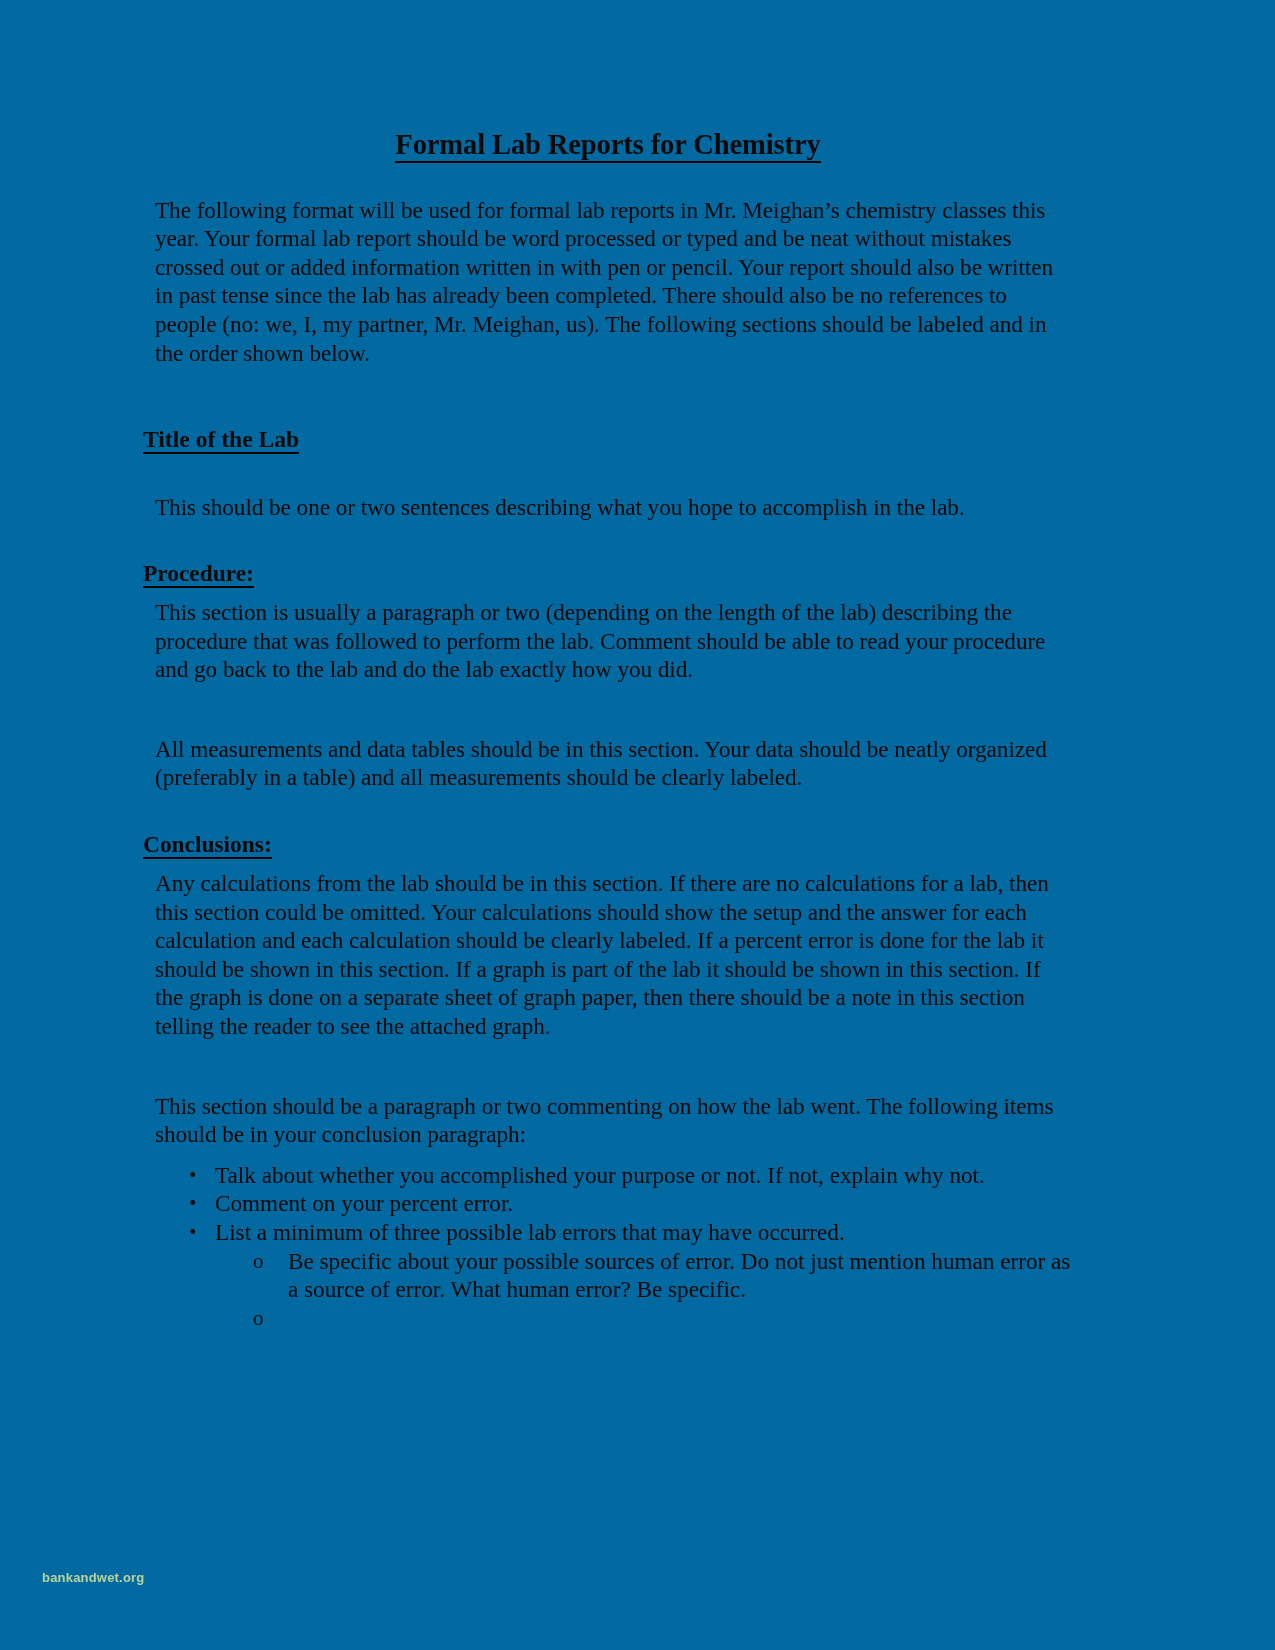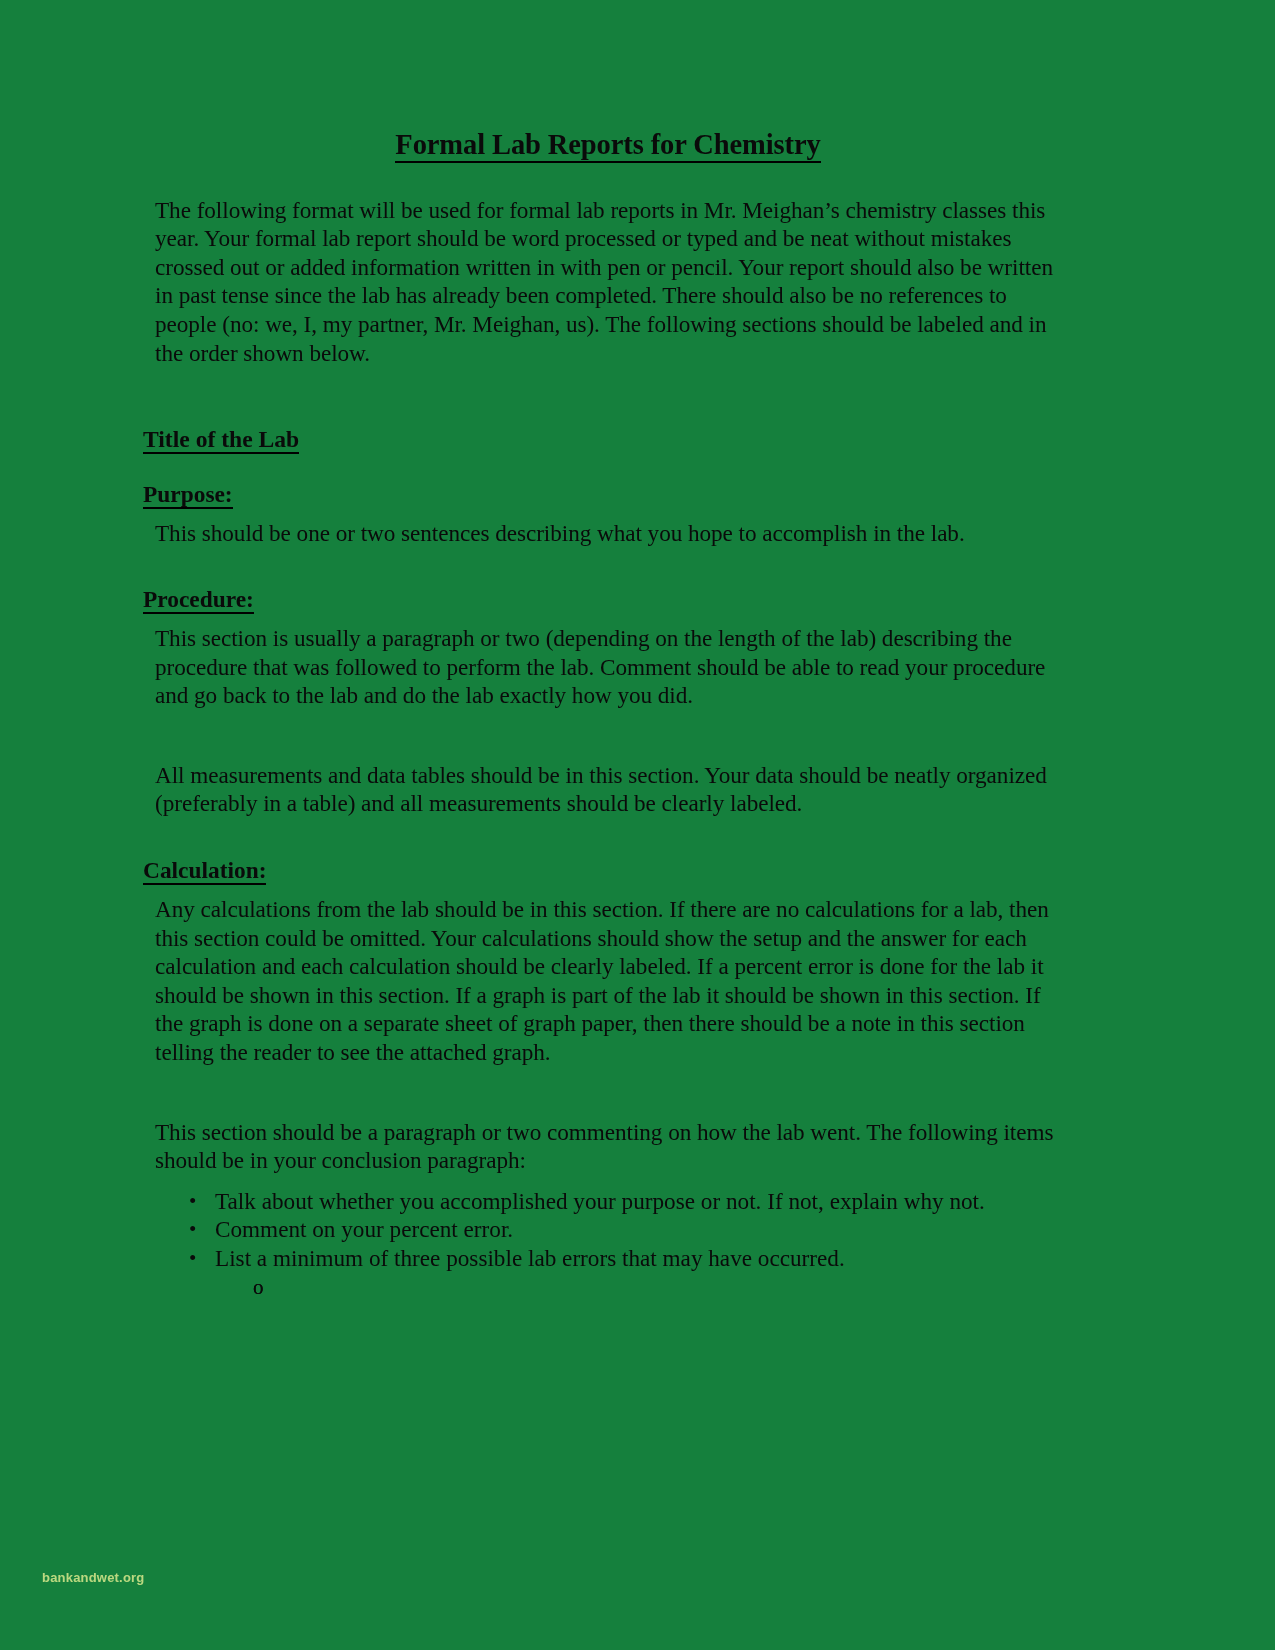--- a/index.html
+++ b/index.html
@@ -5,21 +5,21 @@
 <style>
   html, body {
     margin: 0;
     padding: 0;
     background: #ffffff;
   }
   .page {
     position: relative;
     width: 1275px;
     height: 1650px;
-    background: #15803d;
+    background: #0369a1;
     box-sizing: border-box;
     overflow: hidden;
     font-family: "Liberation Serif", "DejaVu Serif", serif;
     color: #0a0a0a;
   }
   .content {
     position: absolute;
     left: 143px;
     top: 128px;
     width: 930px;
@@ -141,35 +141,34 @@
     <h1 class="doc-title"><span class="u">Formal Lab Reports for Chemistry</span></h1>
 
     <p class="body">The following format will be used for formal lab reports in Mr. Meighan’s chemistry classes this year.  Your formal lab report should be word processed or typed and be neat without mistakes crossed out or added information written in with pen or pencil. Your report should also be written in past tense since the lab has already been completed.  There should also be no references to people (no: we, I, my partner, Mr. Meighan, us).  The following sections should be labeled and in the order shown below.</p>
 
     <div class="gap-lg"></div>
 
     <div class="lab-title"><span class="u">Title of the Lab</span></div>
 
     <div class="gap-md"></div>
 
-    <h2 class="section-heading"><span class="u">Purpose:</span></h2>
     <p class="body">This should be one or two sentences describing what you hope to accomplish in the lab.</p>
 
     <div class="gap-md"></div>
 
     <h2 class="section-heading"><span class="u">Procedure:</span></h2>
     <p class="body">This section is usually a paragraph or two (depending on the length of the lab) describing the procedure that was followed to perform the lab.  Comment should be able to read your procedure and go back to the lab and do the lab exactly how you did.</p>
 
     <div class="gap-md"></div>
 
     <p class="body">All measurements and data tables should be in this section.  Your data should be neatly organized (preferably in a table) and all measurements should be clearly labeled.</p>
 
     <div class="gap-md"></div>
 
-    <h2 class="section-heading"><span class="u">Calculation:</span></h2>
+    <h2 class="section-heading"><span class="u">Conclusions:</span></h2>
     <p class="body">Any calculations from the lab should be in this section.  If there are no calculations for a lab, then this section could be omitted.  Your calculations should show the setup and the answer for each calculation and each calculation should be clearly labeled.  If a percent error is done for the lab it should be shown in this section.  If a graph is part of the lab it should be shown in this section.  If the graph is done on a separate sheet of graph paper, then there should be a note in this section telling the reader to see the attached graph.</p>
 
     <div class="gap-md"></div>
 
     <p class="body">This section should be a paragraph or two commenting on how the lab went.  The following items should be in your conclusion paragraph:</p>
 
     <ul class="bullets">
       <li>
         <span class="marker">•</span>
         <span>Talk about whether you accomplished your purpose or not.  If not, explain why not.</span>
@@ -180,20 +179,21 @@
       </li>
       <li>
         <span class="marker">•</span>
         <span>List a minimum of three possible lab errors that may have occurred.</span>
       </li>
     </ul>
 
     <ul class="sub-bullets">
       <li>
         <span class="marker">o</span>
+        <span>Be specific about your possible sources of error.  Do not just mention human error as a source of error.  What human error?  Be specific.</span>
       </li>
       <li>
         <span class="marker">o</span>
       </li>
     </ul>
 
   </div>
 
   <div class="watermark">bankandwet.org</div>
 

